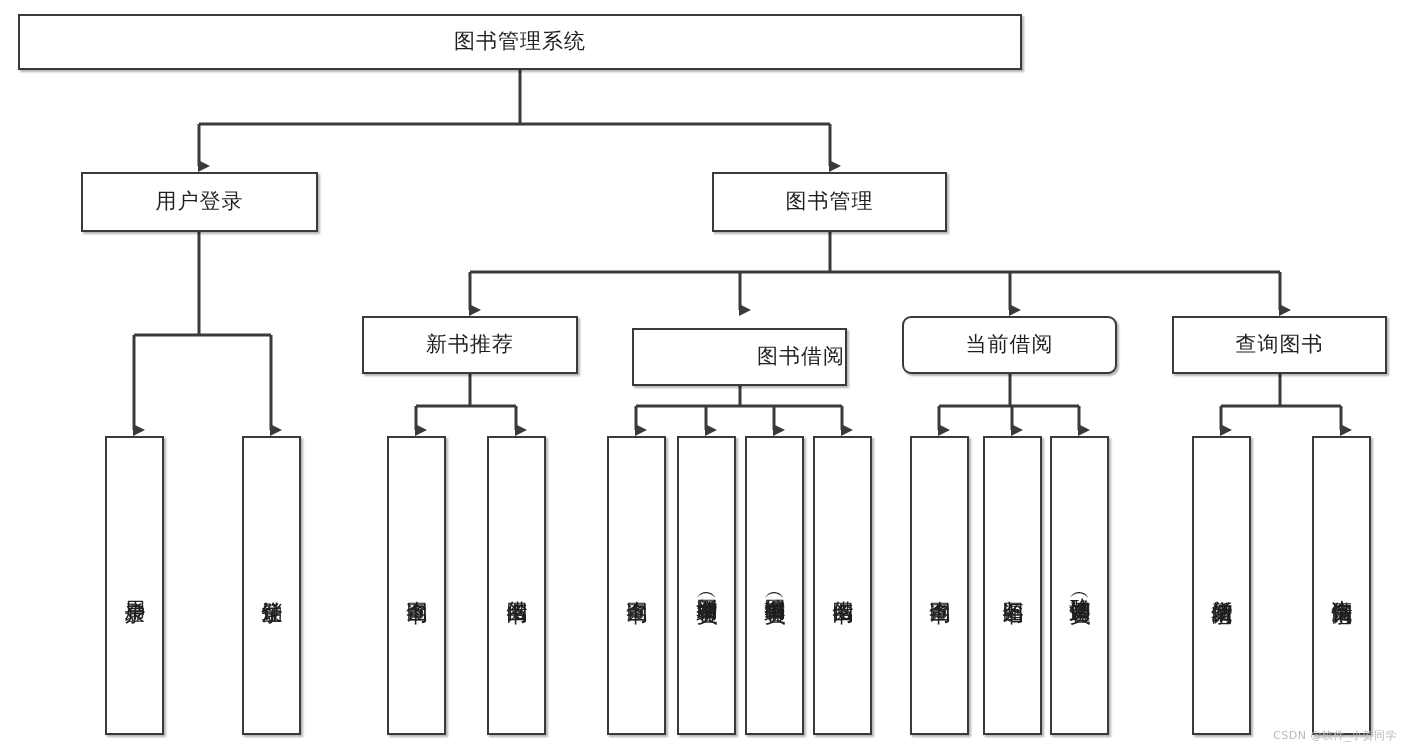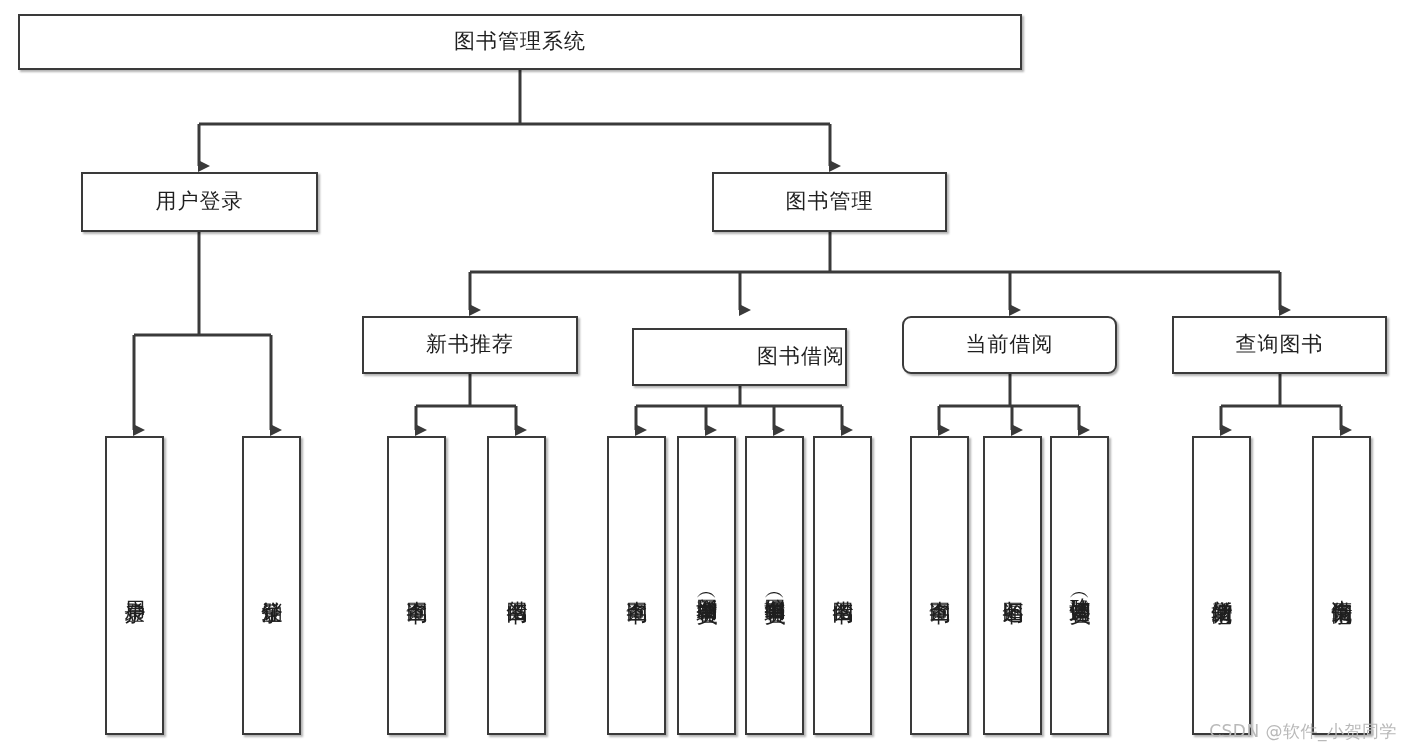--- a/index.html
+++ b/index.html
@@ -49,21 +49,21 @@
   .node.v .vtext{
     display:block;
     writing-mode:vertical-rl;
     text-orientation:upright;
     max-height:100%;
   }
   #watermark{
     position:absolute;
     right:8px;
     bottom:4px;
-    font-size:17px;
+    font-size:11px;
     color:#b9b9b9;
     letter-spacing:0.5px;
     white-space:nowrap;
     font-family:"DejaVu Sans","Liberation Sans",sans-serif;
     margin-left:46px;
   }
 </style>
 </head>
 <body>
 

